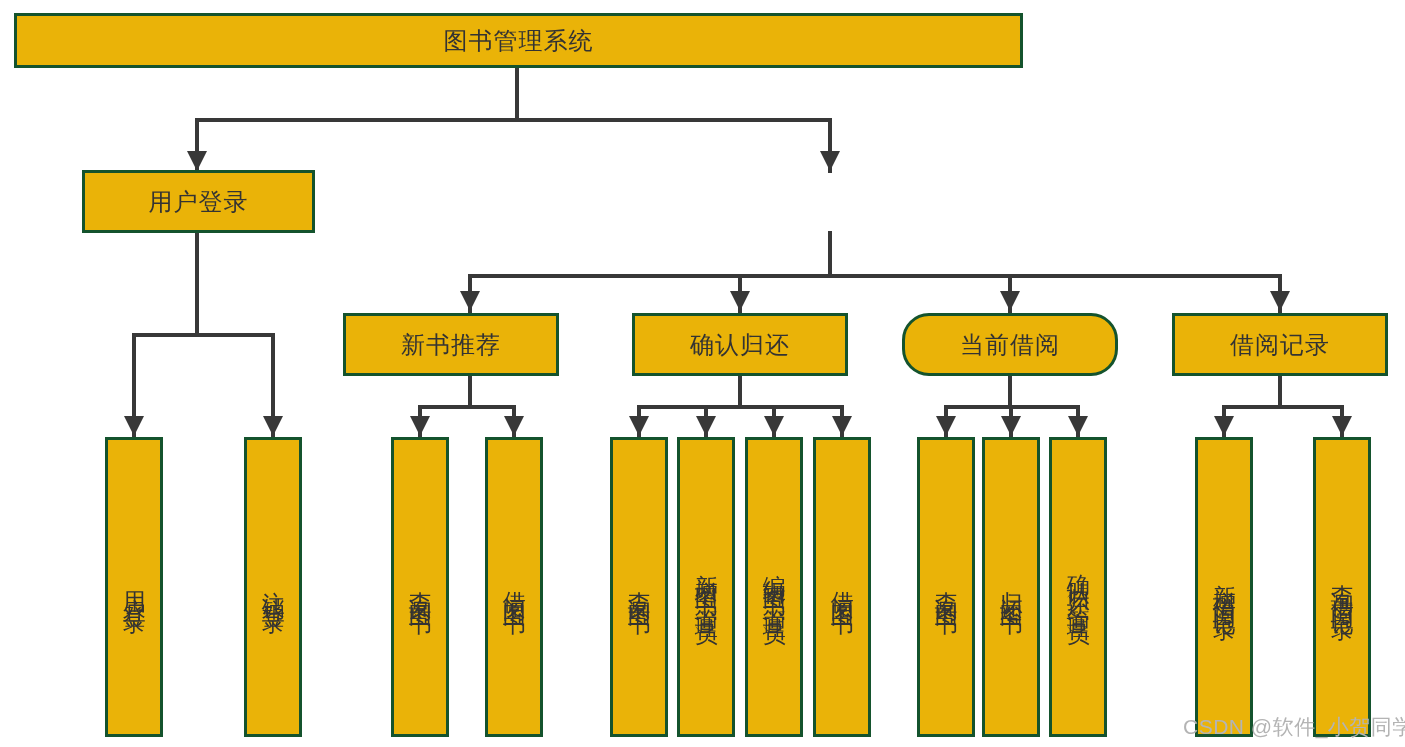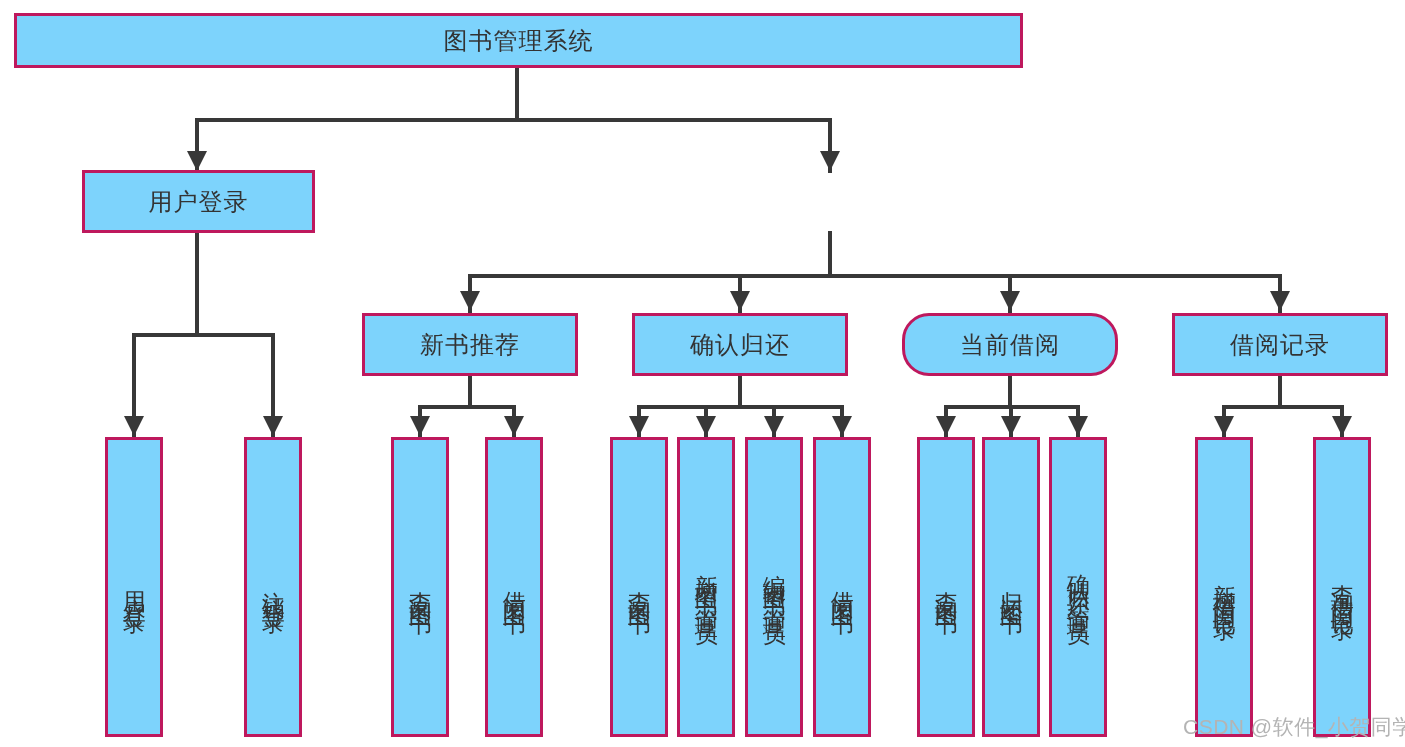--- a/index.html
+++ b/index.html
@@ -19,22 +19,22 @@
     position: absolute;
     left: 0;
     top: 0;
     width: 1405px;
     height: 747px;
     pointer-events: none;
   }
   .box {
     position: absolute;
     box-sizing: border-box;
-    border: 3px solid #be185d;
-    background: #7dd3fc;
+    border: 3px solid #14532d;
+    background: #eab308;
     color: #333333;
     display: flex;
     align-items: center;
     justify-content: center;
     text-align: center;
     z-index: 2;
   }
   .h-box {
     font-size: 24px;
     letter-spacing: 1px;
@@ -47,21 +47,21 @@
     letter-spacing: 7px;
     line-height: 1.1;
   }
   
   .n-root   { left: 14px;  top: 13px;  width: 1009px; height: 55px; }
   
   .n-login  { left: 82px;  top: 170px; width: 233px;  height: 63px; }
   .n-mgmt   { left: 712px; top: 170px; width: 233px;  height: 63px; }
   
   .lvl3     { top: 313px; width: 216px; height: 63px; }
-  .n-rec    { left: 362px; }
+  .n-rec    { left: 343px; }
   .n-borrow { left: 632px; }
   .n-cur    { left: 902px; border-radius: 27px; }
   .n-log    { left: 1172px; }
   
   .leaf     { top: 437px; width: 58px; height: 300px; }
   .lf-1  { left: 105px; }
   .lf-2  { left: 244px; }
   .lf-3  { left: 391px; }
   .lf-4  { left: 485px; }
   .lf-5  { left: 610px; }

